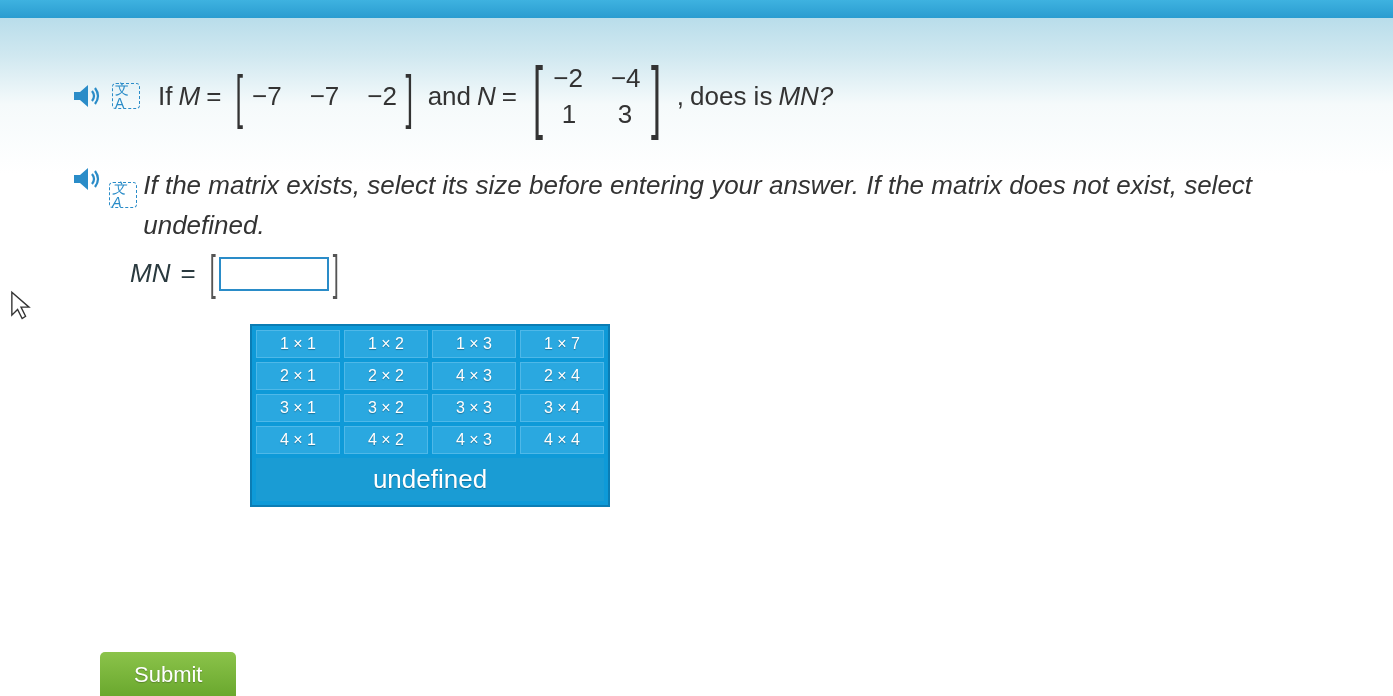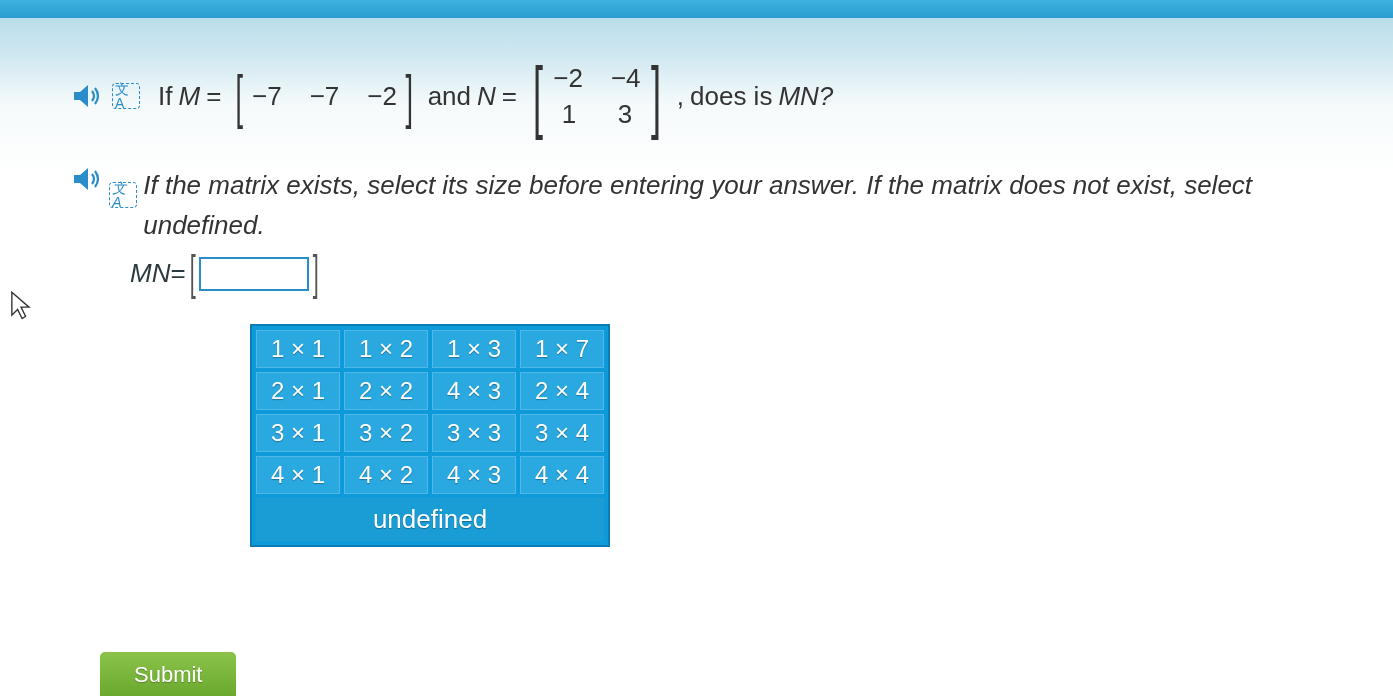--- a/index.html
+++ b/index.html
@@ -87,20 +87,21 @@
       margin-bottom: 8px;
       gap: 6px;
     }
     .instruction-text { flex: 1; line-height: 1.55; }
     .answer-line {
       display: flex;
       align-items: center;
       font-size: 26px;
       margin-left: 60px;
       margin-bottom: 30px;
+      gap: 10px;
     }
     .input-matrix {
       display: inline-flex;
       align-items: center;
     }
     .input-matrix .bracket-left, .input-matrix .bracket-right {
       font-size: 48px;
       color: #555;
     }
     .answer-input {
@@ -120,21 +121,21 @@
     }
     .size-grid {
       display: grid;
       grid-template-columns: repeat(4, 1fr);
       gap: 4px;
     }
     .size-btn {
       background: #2aa8e0;
       color: #fff;
       border: 1px solid #4fb8e8;
-      font-size: 24px;
+      font-size: 16px;
       padding: 4px 0;
       text-align: center;
       cursor: pointer;
       font-family: inherit;
       text-shadow: 0 1px 1px rgba(0,0,0,0.3);
     }
     .undefined-btn {
       grid-column: 1 / span 4;
       background: #1a9cd4;
       color: #fff;

